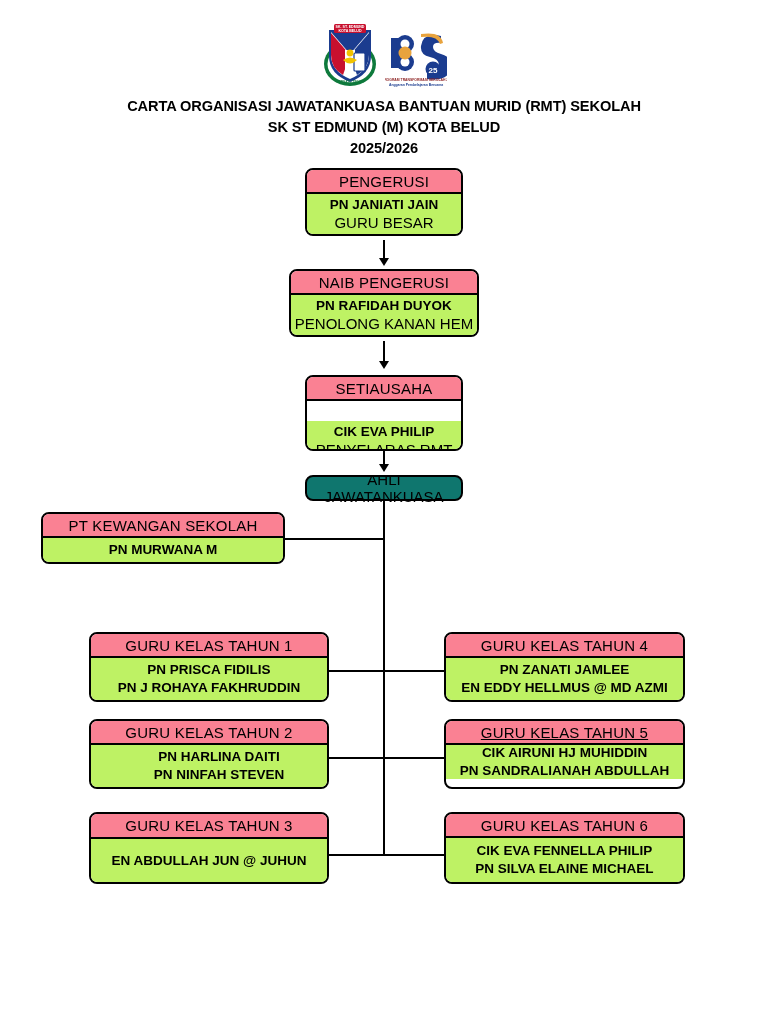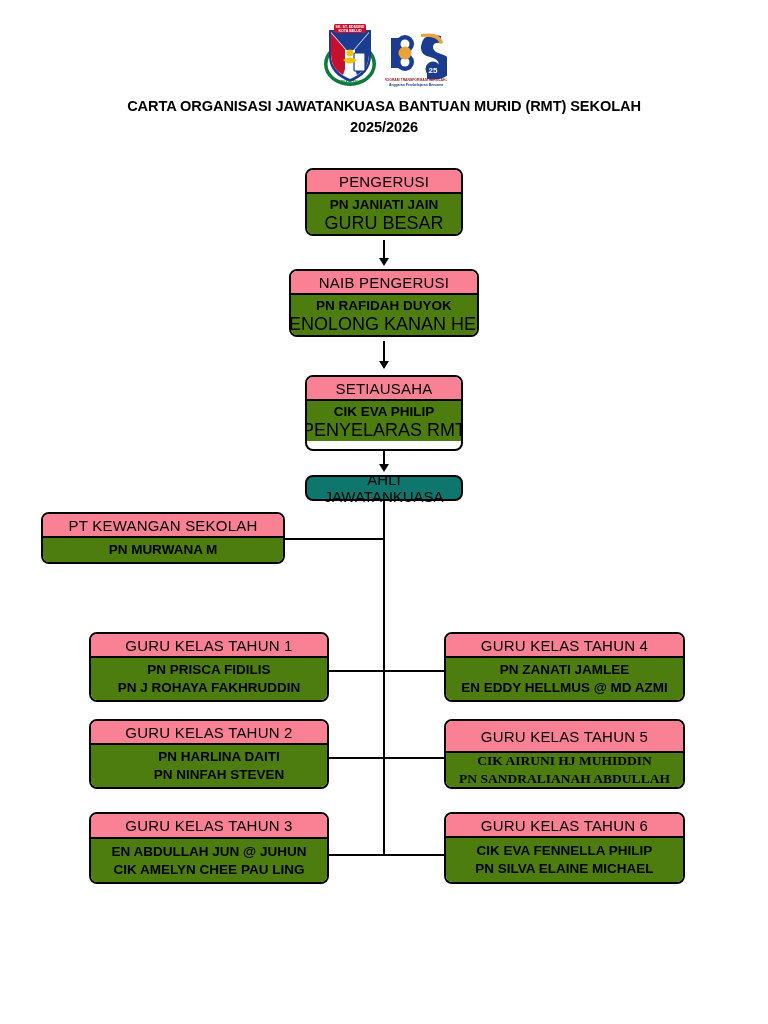--- a/index.html
+++ b/index.html
@@ -78,35 +78,35 @@
     text-align: center;
     font-size: 15px;
     font-weight: normal;
     letter-spacing: 0.2px;
     display: flex;
     align-items: center;
     justify-content: center;
   }
   .node-body {
     box-sizing: border-box;
-    background: #4d7c0f;
+    background: #bef264;
     text-align: center;
     display: flex;
     flex-direction: column;
     align-items: center;
     justify-content: center;
   }
   .name-strong {
     font-size: 13.5px;
     font-weight: bold;
     line-height: 18px;
     white-space: nowrap;
   }
   .name-plain {
-    font-size: 18px;
+    font-size: 15px;
     font-weight: normal;
     line-height: 18px;
     white-space: nowrap;
   }
 
   
   .node-solo {
     position: absolute;
     box-sizing: border-box;
     border: 2px solid #000;
@@ -181,20 +181,21 @@
         <circle cx="48" cy="49" r="7.5" fill="#1b3c8f"></circle>
         <text x="48" y="52.5" font-size="8" fill="#ffffff" text-anchor="middle" font-family="'Liberation Sans',sans-serif" font-weight="bold">25</text>
         <text x="31" y="61" font-size="3.4" fill="#8a1c1c" text-anchor="middle" font-family="'Liberation Sans',sans-serif" font-weight="bold">PROGRAM TRANSFORMASI SEKOLAH 25</text>
         <text x="31" y="65.5" font-size="3.4" fill="#1b3c8f" text-anchor="middle" font-family="'Liberation Sans',sans-serif" font-weight="bold">Anggaran Pembelajaran Bersama</text>
       </svg>
     </div>
   </div>
 
   <div class="title-block">
     <div class="title-line">CARTA ORGANISASI JAWATANKUASA BANTUAN MURID (RMT) SEKOLAH</div>
+    <div class="title-line">SK ST EDMUND (M) KOTA BELUD</div>
     <div class="title-line">2025/2026</div>
   </div>
 
   <div class="node" style="left:305px; top:168px; width:158px; height:68px;">
     <div class="node-head" style="height:24px;">PENGERUSI</div>
     <div class="node-body" style="height:40px;">
       <div class="name-strong">PN JANIATI JAIN</div>
       <div class="name-plain">GURU BESAR</div>
     </div>
   </div>
@@ -208,21 +209,21 @@
       <div class="name-strong">PN RAFIDAH DUYOK</div>
       <div class="name-plain">PENOLONG KANAN HEM</div>
     </div>
   </div>
 
   <div class="vline" style="left:383px; top:341px; height:22px;"></div>
   <div class="arrow-head" style="left:379px; top:361px;"></div>
 
   <div class="node" style="left:305px; top:375px; width:158px; height:76px;">
     <div class="node-head" style="height:24px;">SETIAUSAHA</div>
-    <div class="node-body" style="height:40px;">
+    <div class="node-body" style="height:40px;margin-top:20px;">
       <div class="name-strong">CIK EVA PHILIP</div>
       <div class="name-plain">PENYELARAS RMT</div>
     </div>
   </div>
 
   <div class="vline" style="left:383px; top:447px; height:18px;"></div>
   <div class="arrow-head" style="left:379px; top:464px;"></div>
 
   <div class="node-solo" style="left:305px; top:475px; width:158px; height:26px;">AHLI JAWATANKUASA</div>
 
@@ -261,35 +262,34 @@
 
   <div class="node" style="left:89px; top:719px; width:240px; height:70px;">
     <div class="node-head" style="height:24px;">GURU KELAS TAHUN 2</div>
     <div class="node-body" style="height:42px;padding-left:20px;">
       <div class="name-strong">PN HARLINA DAITI</div>
       <div class="name-strong">PN NINFAH STEVEN</div>
     </div>
   </div>
 
   <div class="node" style="left:444px; top:719px; width:241px; height:70px;">
-    <div class="node-head" style="height:32px;">GURU KELAS TAHUN 5</div>
-    <div class="node-body" style="height:34px;font-family:Liberation Serif, serif;">
+    <div class="node-head" style="height:24px;text-decoration:underline;">GURU KELAS TAHUN 5</div>
+    <div class="node-body" style="height:34px;">
       <div class="name-strong">CIK AIRUNI HJ MUHIDDIN</div>
       <div class="name-strong">PN SANDRALIANAH ABDULLAH</div>
     </div>
   </div>
 
   <div class="hline" style="left:327px; top:854px; width:57px;"></div>
   <div class="hline" style="left:383px; top:854px; width:63px;"></div>
 
   <div class="node" style="left:89px; top:812px; width:240px; height:72px;">
     <div class="node-head" style="height:25px;">GURU KELAS TAHUN 3</div>
     <div class="node-body" style="height:44px;">
       <div class="name-strong">EN ABDULLAH JUN @ JUHUN</div>
-      <div class="name-strong">CIK AMELYN CHEE PAU LING</div>
     </div>
   </div>
 
   <div class="node" style="left:444px; top:812px; width:241px; height:72px;">
     <div class="node-head" style="height:24px;">GURU KELAS TAHUN 6</div>
     <div class="node-body" style="height:44px;">
       <div class="name-strong">CIK EVA FENNELLA PHILIP</div>
       <div class="name-strong">PN SILVA ELAINE MICHAEL</div>
     </div>
   </div>

